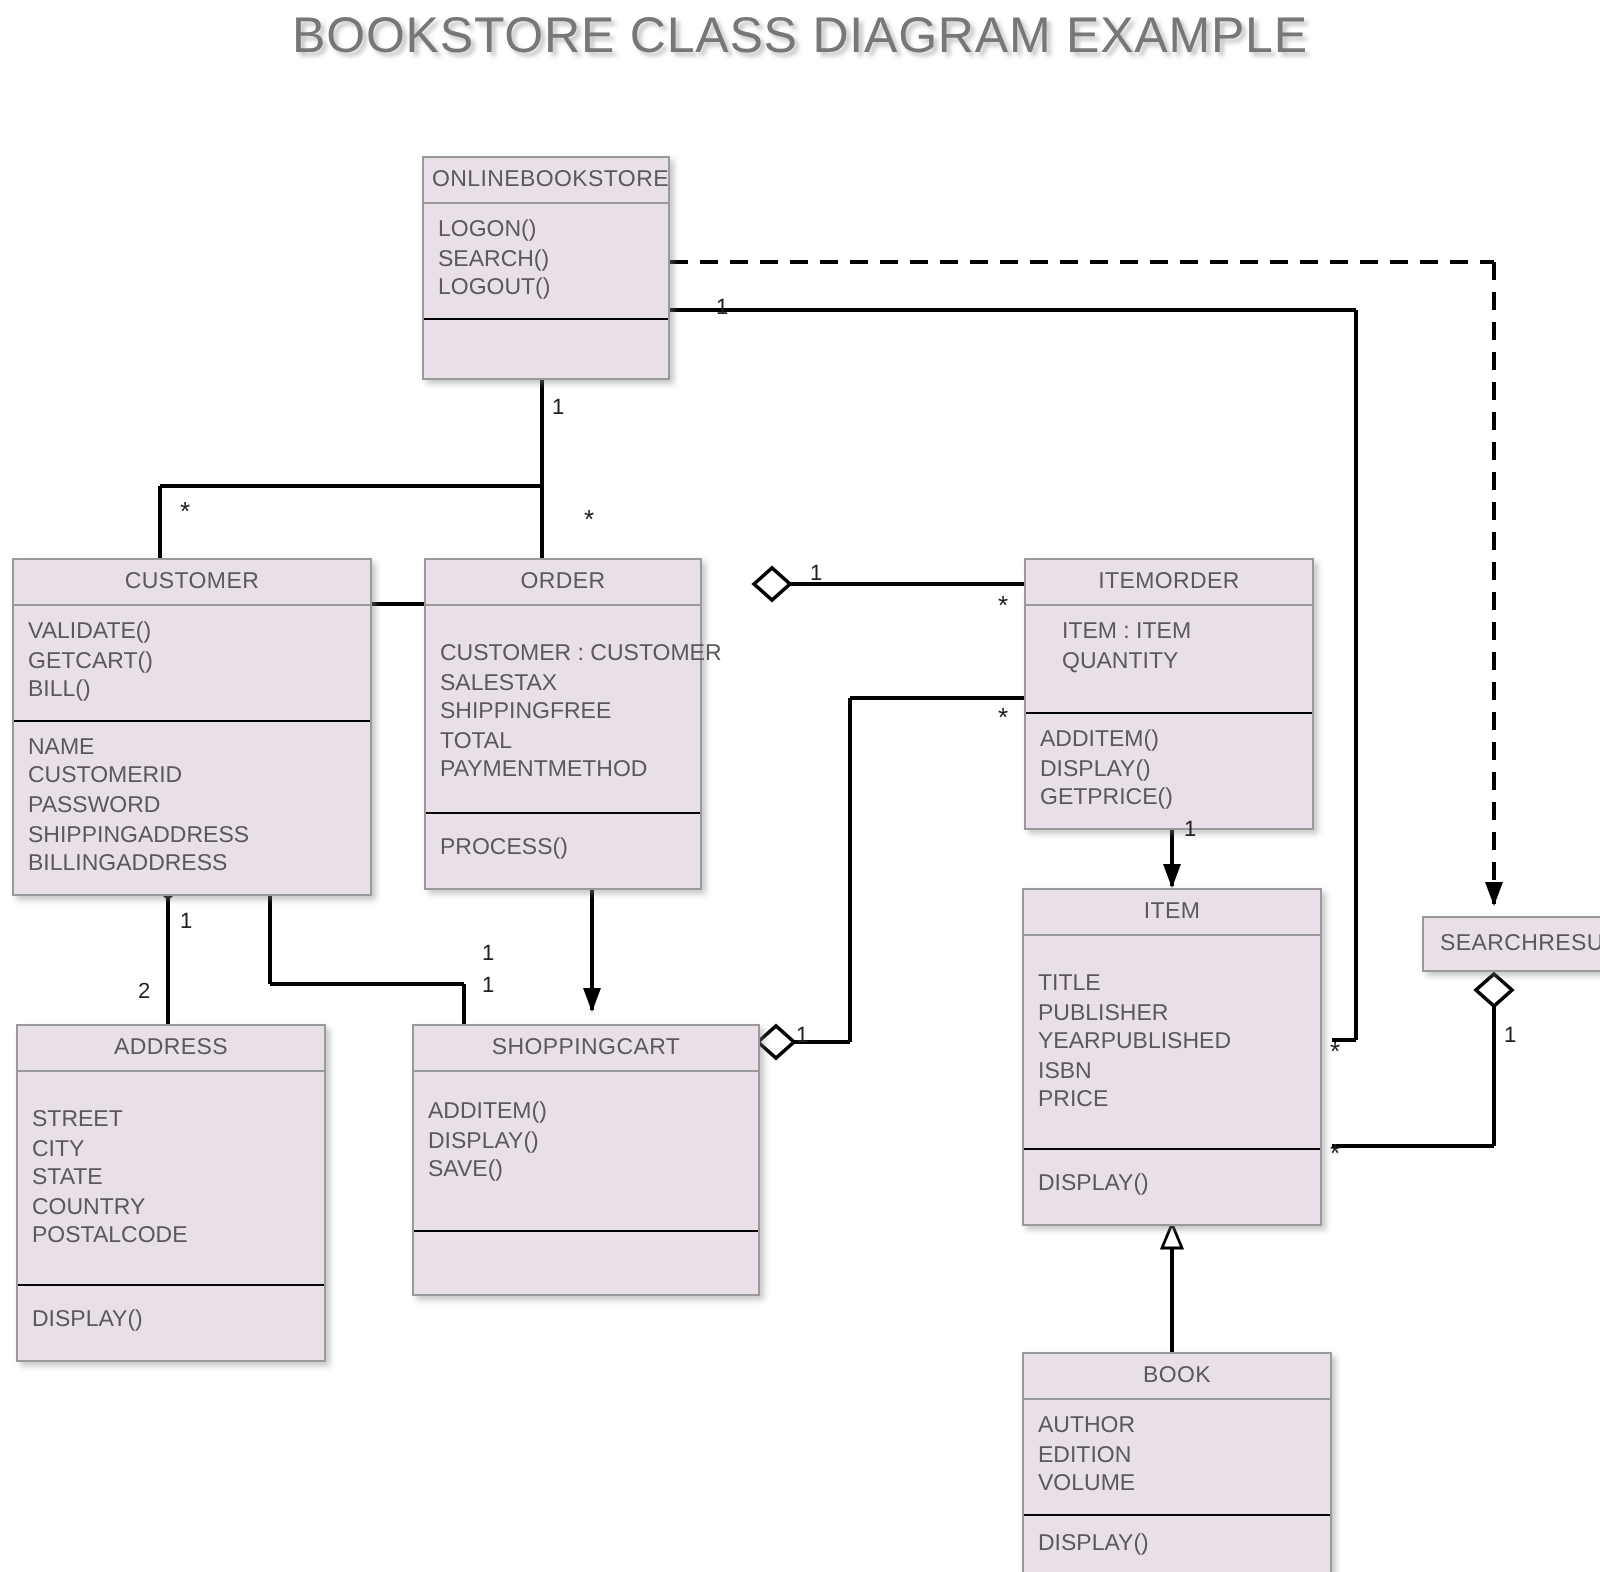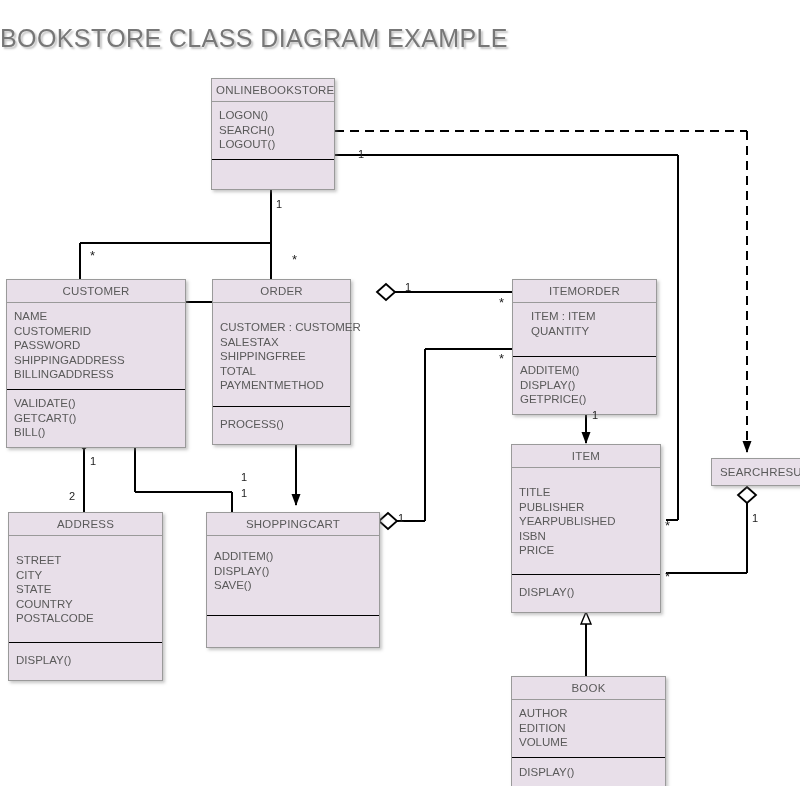--- a/index.html
+++ b/index.html
@@ -15,22 +15,23 @@
     position: relative;
   }
   #canvas {
     position: relative;
     width: 800px;
     height: 786px;
   }
   #title {
     position: absolute;
     left: 0;
-    top: 24px;
+    top: 4px;
     width: 800px;
+    text-align: center;
     font-size: 25px;
     letter-spacing: 0.4px;
     color: #777777;
     text-shadow: 2px 2px 2px rgba(120,120,120,0.45);
     font-family: "Liberation Sans", sans-serif;
     white-space: nowrap;
   }
   svg#edges {
     position: absolute;
     left: 0;
@@ -185,30 +186,30 @@
       <div class="uml-row">LOGON()</div>
       <div class="uml-row">SEARCH()</div>
       <div class="uml-row">LOGOUT()</div>
     </div>
     <div class="uml-compartment empty" style="height:29px;"></div>
   </div>
 
   <div class="uml-class" style="left:6px; top:279px; width:180px;">
     <div class="uml-name">CUSTOMER</div>
     <div class="uml-compartment">
+      <div class="uml-row">VALIDATE()</div>
+      <div class="uml-row">GETCART()</div>
+      <div class="uml-row">BILL()</div>
+    </div>
+    <div class="uml-compartment">
       <div class="uml-row">NAME</div>
       <div class="uml-row">CUSTOMERID</div>
       <div class="uml-row">PASSWORD</div>
       <div class="uml-row">SHIPPINGADDRESS</div>
       <div class="uml-row">BILLINGADDRESS</div>
-    </div>
-    <div class="uml-compartment">
-      <div class="uml-row">VALIDATE()</div>
-      <div class="uml-row">GETCART()</div>
-      <div class="uml-row">BILL()</div>
     </div>
   </div>
 
   <div class="uml-class" style="left:212px; top:279px; width:139px;">
     <div class="uml-name">ORDER</div>
     <div class="uml-compartment" style="padding-top:17px; padding-bottom:13px;">
       <div class="uml-row">CUSTOMER : CUSTOMER</div>
       <div class="uml-row">SALESTAX</div>
       <div class="uml-row">SHIPPINGFREE</div>
       <div class="uml-row">TOTAL</div>

